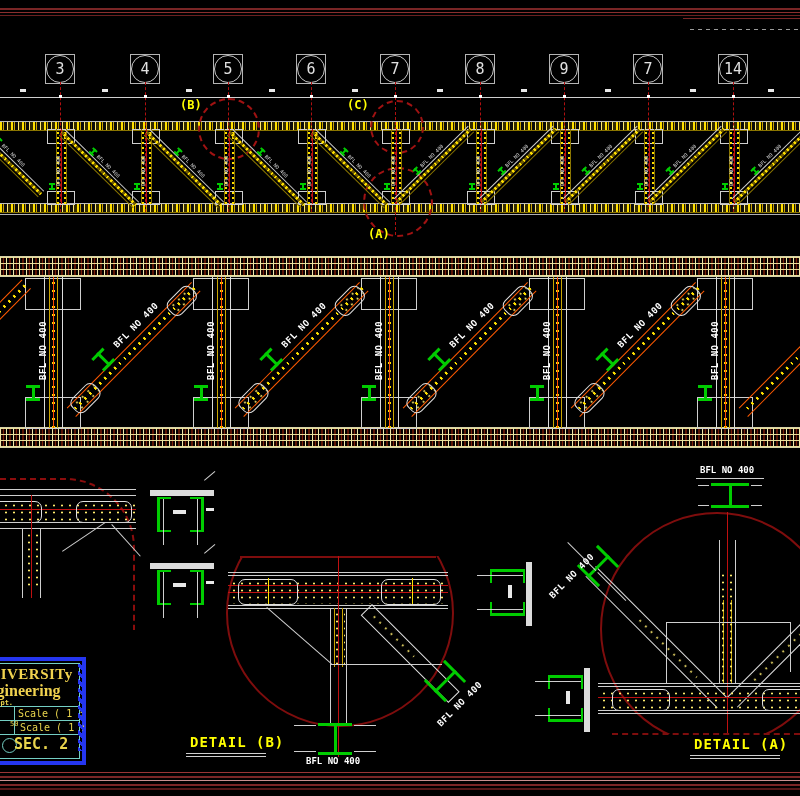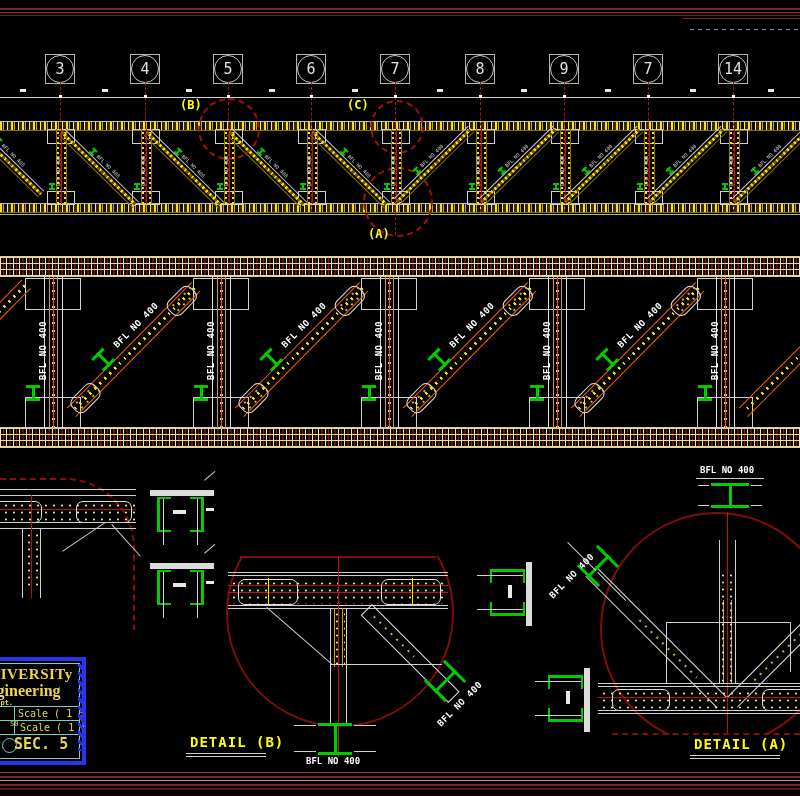--- a/index.html
+++ b/index.html
@@ -228,21 +228,21 @@
     <div class="abs" style="left:3px;top:59px;right:3px;height:1px;background:#74cfc4;"></div>
     <div class="abs" style="left:3px;top:73px;right:3px;height:1px;background:#74cfc4;"></div>
     <div class="abs" style="left:40px;top:45px;width:1px;height:28px;background:#74cfc4;"></div>
     <div class="abs" style="left:28px;top:77px;width:13px;height:13px;border:1px solid #74cfc4;border-radius:50%;"></div>
     <div class="t serif" style="left:4px;top:6px;color:#f0d24f;font-size:15px;font-weight:bold;letter-spacing:.5px;">UNIVERSITy</div>
     <div class="t serif" style="left:3px;top:22px;color:#f0d24f;font-size:16px;font-weight:bold;">Engineering</div>
     <div class="t mono" style="left:18px;top:39px;color:#e8d44d;font-size:7px;font-weight:bold;">Dept.</div>
     <div class="t mono" style="left:44px;top:48px;color:#e8d44d;font-size:10px;">Scale ( 1 :</div>
     <div class="t mono" style="left:36px;top:60px;color:#e8d44d;font-size:7px;">50</div>
     <div class="t mono" style="left:46px;top:62px;color:#e8d44d;font-size:10px;">Scale ( 1 :</div>
-    <div class="t mono" style="left:40px;top:76px;color:#e8d44d;font-size:15px;font-weight:bold;">SEC. 5</div>
+    <div class="t mono" style="left:40px;top:76px;color:#e8d44d;font-size:15px;font-weight:bold;">SEC. 2</div>
   </div>
   <div class="abs" style="left:78px;top:664px;width:7px;height:87px;background:repeating-linear-gradient(45deg,#2536f0 0 3px,transparent 3px 6px);"></div>
 
 <div class="abs" style="left: 45px; top: 54px; width: 28px; height: 28px; border: 1px solid rgb(180, 180, 180);"></div>
     <div class="abs" style="left: 46px; top: 55px; width: 26px; height: 26px; border: 1px solid rgb(200, 200, 200); border-radius: 50%; text-align: center; line-height: 26px; color: rgb(224, 224, 224); font-size: 15px;">3</div>
     <div class="abs" style="left: 60px; top: 82px; width: 0px; height: 130px; border-left: 1px dashed rgb(176, 16, 16);"></div>
     <div class="abs" style="left: 59px; top: 95px; width: 3px; height: 3px; background: rgb(255, 255, 255);"></div>
     <div class="abs" style="left: 130px; top: 54px; width: 28px; height: 28px; border: 1px solid rgb(180, 180, 180);"></div>
     <div class="abs" style="left: 131px; top: 55px; width: 26px; height: 26px; border: 1px solid rgb(200, 200, 200); border-radius: 50%; text-align: center; line-height: 26px; color: rgb(224, 224, 224); font-size: 15px;">4</div>
     <div class="abs" style="left: 145px; top: 82px; width: 0px; height: 130px; border-left: 1px dashed rgb(176, 16, 16);"></div>

